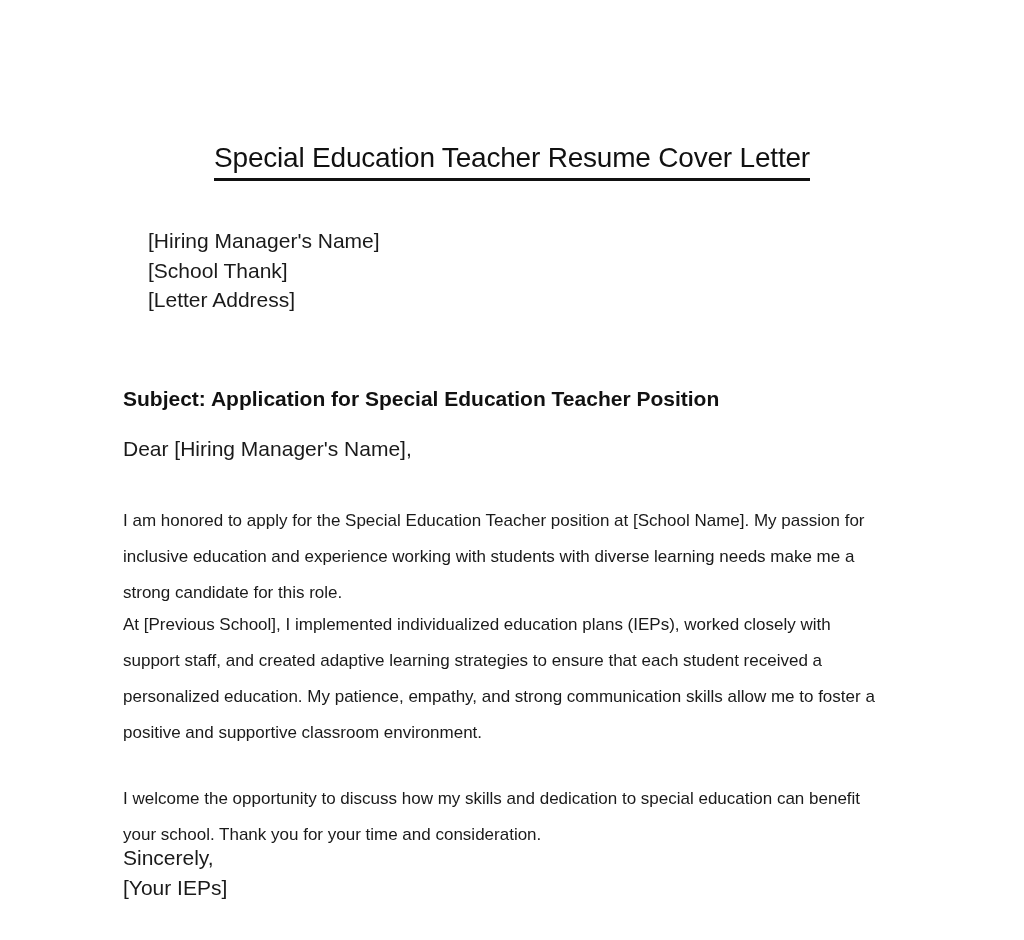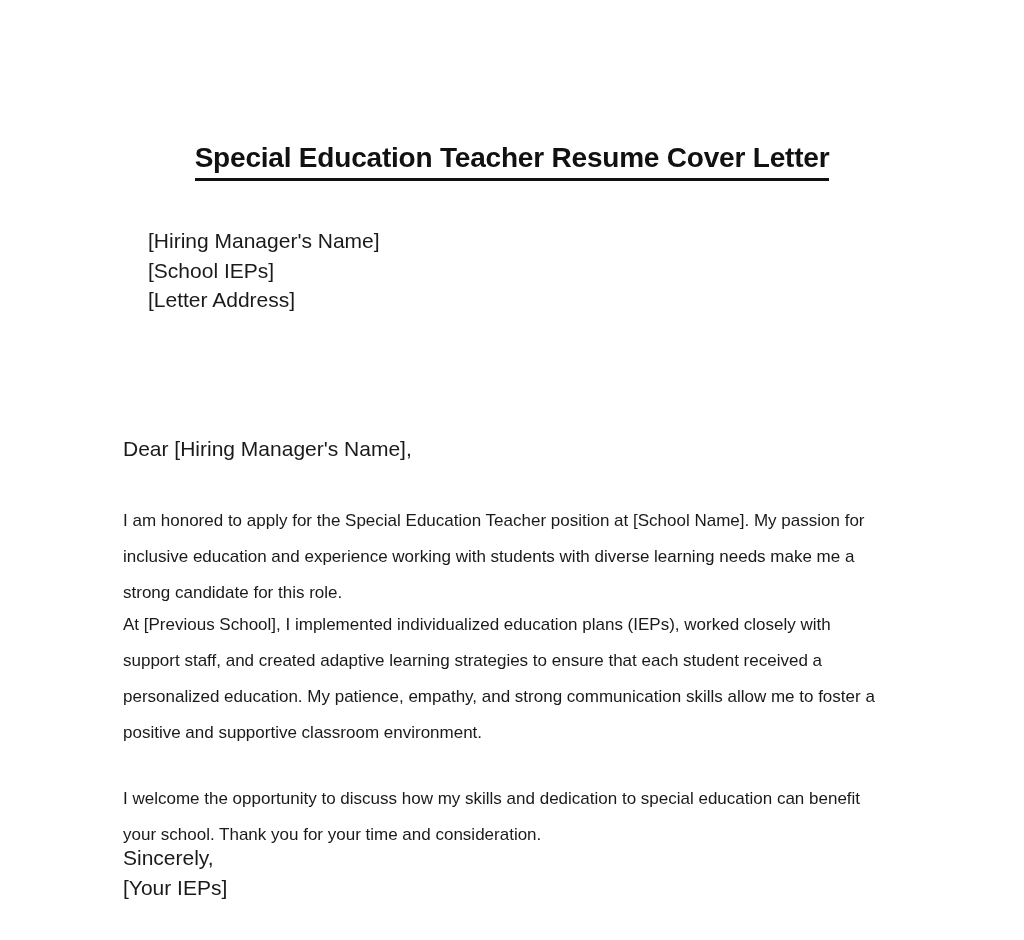--- a/index.html
+++ b/index.html
@@ -26,21 +26,21 @@
   }
 
   
   .doc-title {
     position: absolute;
     left: 0;
     top: 122px;
     width: 1024px;
     text-align: center;
     font-size: 28px;
-    font-weight: bold;
+    font-weight: normal;
     letter-spacing: -0.2px;
     color: #111111;
     line-height: 34px;
   }
   .doc-title span.title-text {
     display: inline-block;
     border-bottom: 3px solid #111111;
     padding-bottom: 3px;
   }
 
@@ -95,24 +95,25 @@
 </style>
 </head>
 <body>
 
 <div class="page">
 
   <h1 class="doc-title"><span class="title-text">Special Education Teacher Resume Cover Letter</span></h1>
 
   <div class="body-col addr-block">
     <div class="addr-line">[Hiring Manager's Name]</div>
-    <div class="addr-line">[School IEPs]</div>
+    <div class="addr-line">[School Thank]</div>
     <div class="addr-line">[Letter Address]</div>
   </div>
 
+  <div class="body-col subject-line">Subject: Application for Special Education Teacher Position</div>
 
   <div class="body-col salutation">Dear [Hiring Manager's Name],</div>
 
   <p class="body-col para para-1">I am honored to apply for the Special Education Teacher position at [School Name]. My passion for inclusive education and experience working with students with diverse learning needs make me a strong candidate for this role.</p>
 
   <p class="body-col para para-2">At [Previous School], I implemented individualized education plans (IEPs), worked closely with support staff, and created adaptive learning strategies to ensure that each student received a personalized education. My patience, empathy, and strong communication skills allow me to foster a positive and supportive classroom environment.</p>
 
   <p class="body-col para para-3">I welcome the opportunity to discuss how my skills and dedication to special education can benefit your school. Thank you for your time and consideration.</p>
 
   <div class="body-col closing">

